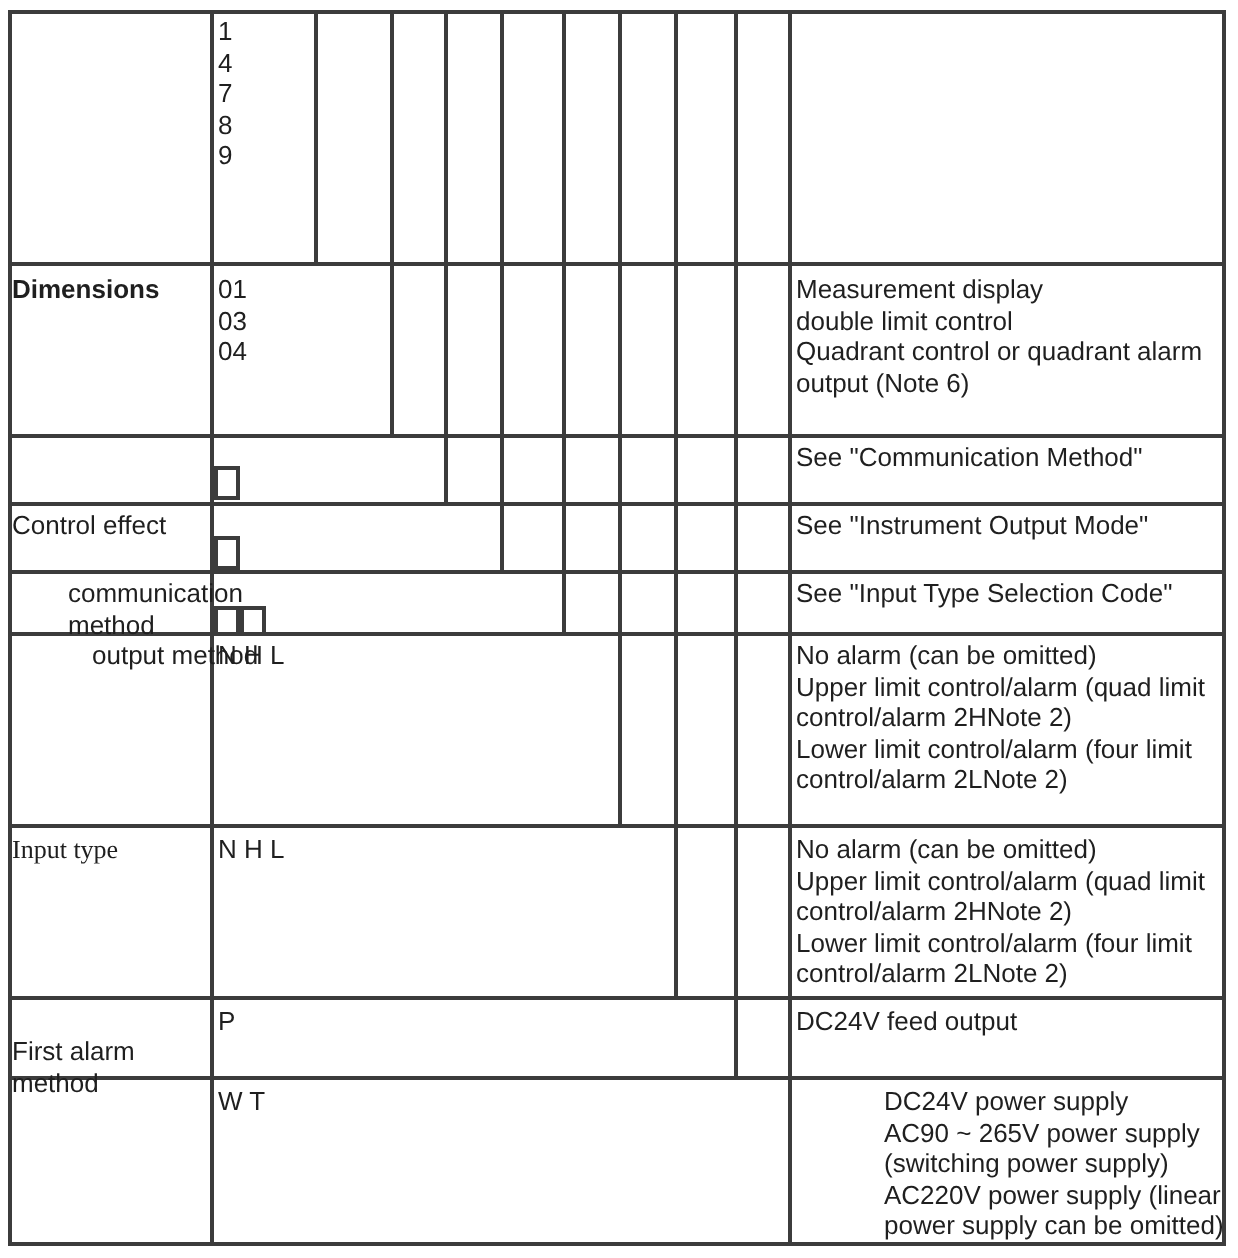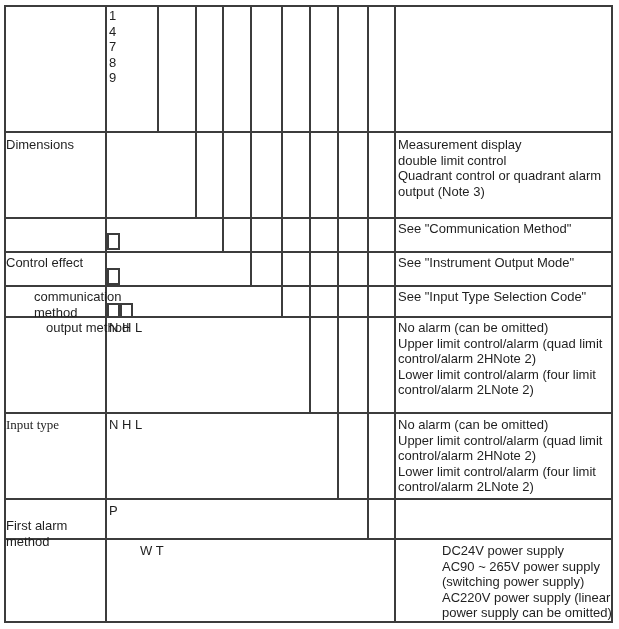--- a/index.html
+++ b/index.html
@@ -49,25 +49,28 @@
   <div class="vline" style="left:309px;top:6px;height:408px;"></div>
   <div class="vline" style="left:337px;top:6px;height:494px;"></div>
   <div class="vline" style="left:367px;top:6px;height:534px;"></div>
 
   <div class="txt code" style="top:8px;">1
 4
 7
 8
 9</div>
 
-  <div class="txt label" style="top:137px;">Dimensions</div>
+  <div class="txt label" style="top:137px;font-weight:bold;">Dimensions</div>
+  <div class="txt code" style="top:137px;">01
+03
+04</div>
   <div class="txt desc" style="top:137px;">Measurement display
 double limit control
 Quadrant control or quadrant alarm
-output (Note 3)</div>
+output (Note 6)</div>
 
   <div class="txt desc" style="top:221px;">See "Communication Method"</div>
   <div class="pbox" style="left:107px;top:233px;height:13px;"></div>
 
   <div class="txt label" style="top:255px;">Control effect</div>
   <div class="txt desc" style="top:255px;">See "Instrument Output Mode"</div>
   <div class="pbox" style="left:107px;top:268px;height:13px;"></div>
 
   <div class="txt label" style="top:289px;margin-left:28px;">communication
 method</div>
@@ -85,23 +88,24 @@
 
   <div class="txt label" style="top:417px;font-family:Liberation Serif, serif;">Input type</div>
   <div class="txt code" style="top:417px;">N H L</div>
   <div class="txt desc" style="top:417px;">No alarm (can be omitted)
 Upper limit control/alarm (quad limit
 control/alarm 2HNote 2)
 Lower limit control/alarm (four limit
 control/alarm 2LNote 2)</div>
 
   <div class="txt code" style="top:503px;">P</div>
+  <div class="txt desc" style="top:503px;">DC24V feed output</div>
 
   <div class="txt label" style="top:518px;">First alarm
 method</div>
-  <div class="txt code" style="top:543px;margin-left:31px;">W T</div>
+  <div class="txt code" style="top:543px;">W T</div>
   <div class="txt desc" style="top:543px;margin-left:44px;">DC24V power supply
 AC90 ~ 265V power supply
 (switching power supply)
 AC220V power supply (linear
 power supply can be omitted)</div>
 
 </div>
 
 </body></html>

